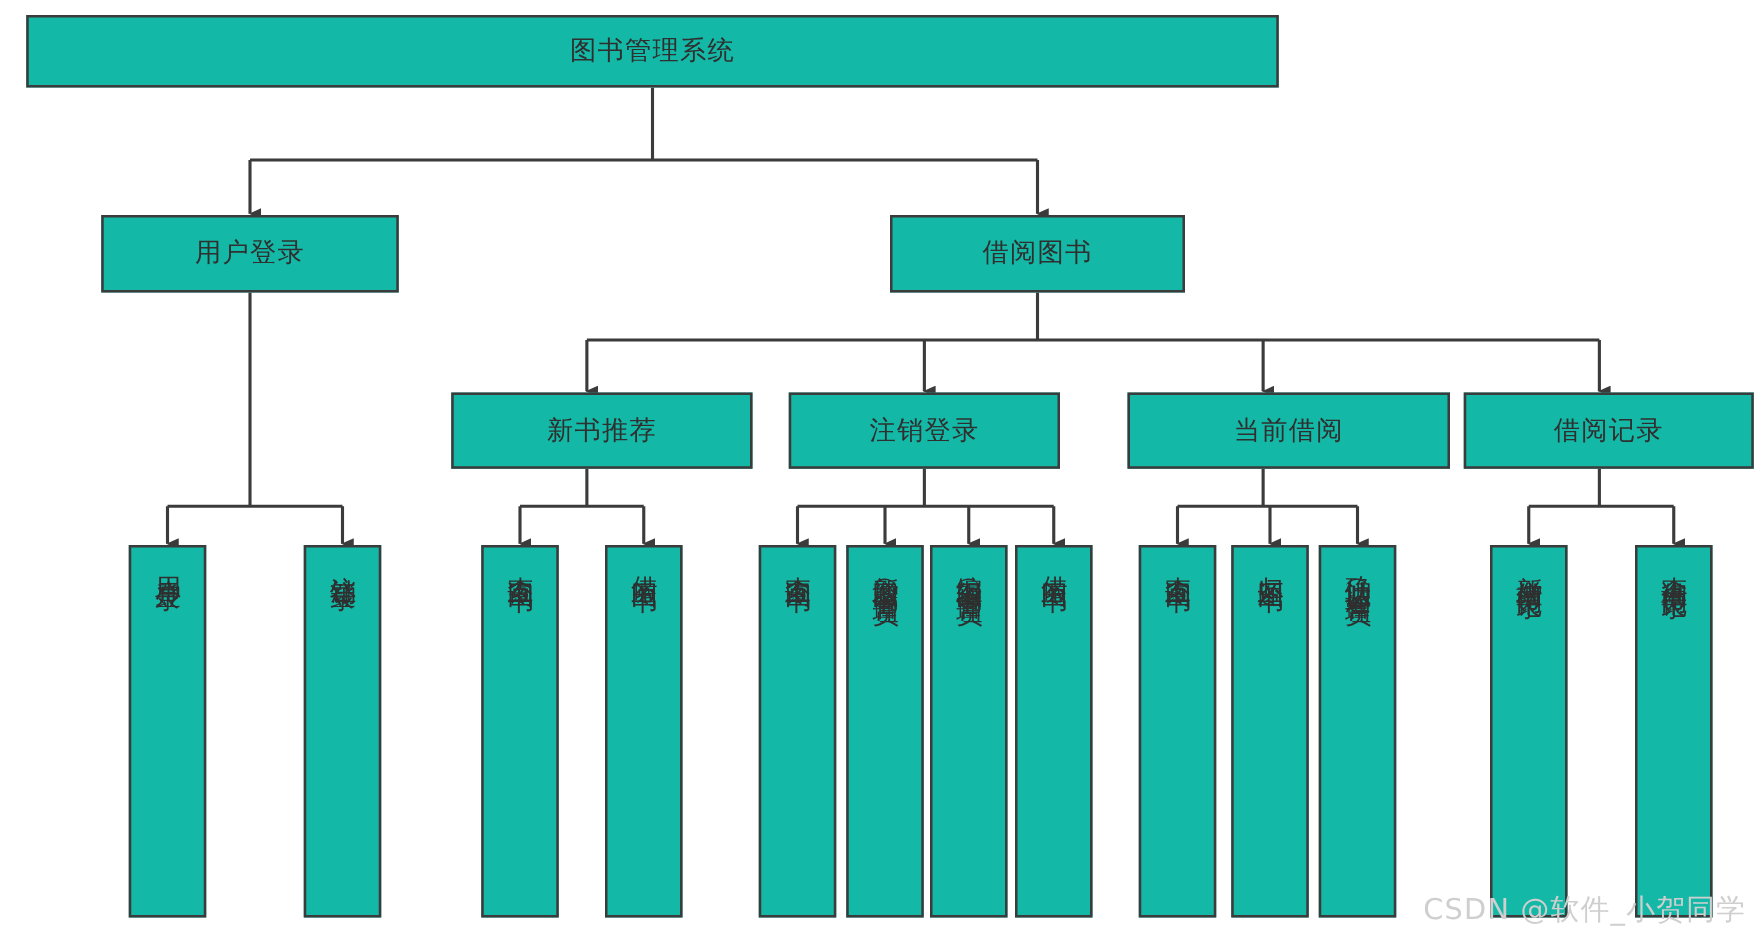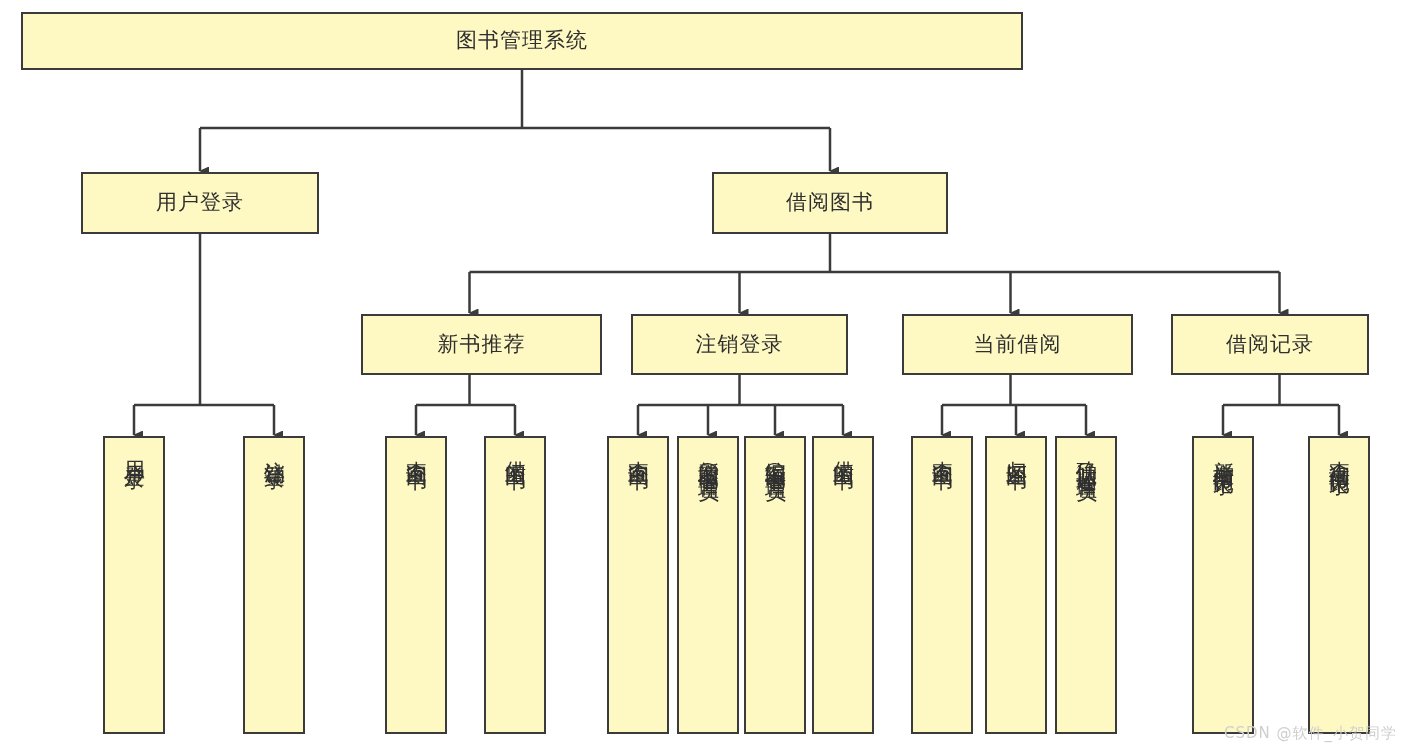--- a/index.html
+++ b/index.html
@@ -6,21 +6,21 @@
   body{
     width:1405px;height:747px;overflow:hidden;
     font-family:"DejaVu Sans","Liberation Sans",sans-serif;
   }
   #canvas{position:relative;width:1405px;height:747px;background:#ffffff;}
   svg.wires{position:absolute;left:0;top:0;width:1405px;height:747px;}
 
   .node{
     position:absolute;
     box-sizing:border-box;
-    background:#fef9c3;
+    background:#14b8a6;
     border:2.5px solid #3b3b3b;
     display:flex;
     align-items:center;
     justify-content:center;
     color:#2f2f2f;
   }
   .node.horiz{
     font-size:21px;
     letter-spacing:1px;
     line-height:1.1;
@@ -36,21 +36,21 @@
     writing-mode:vertical-rl;
     text-orientation:upright;
     white-space:nowrap;
     display:block;
   }
 
   .watermark{
     position:absolute;
     right:8px;
     bottom:4px;
-    font-size:15px;
+    font-size:23px;
     color:#cfcfcf;
     letter-spacing:1px;
     white-space:nowrap;
     pointer-events:none;
   }
 </style>
 </head>
 <body>
 
 <div id="canvas">
@@ -107,24 +107,24 @@
       </div>
       <div class="node horiz" style="left: 712px; top: 172px; width: 236px; height: 62px;">
         <span>借阅图书</span>
       </div>
       <div class="node horiz" style="left: 361px; top: 314px; width: 241px; height: 61px;">
         <span>新书推荐</span>
       </div>
       <div class="node horiz" style="left: 631px; top: 314px; width: 217px; height: 61px;">
         <span>注销登录</span>
       </div>
-      <div class="node horiz" style="left: 902px; top: 314px; width: 231px; height: 61px;">
+      <div class="node horiz" style="left: 902px; top: 314px; width: 258px; height: 61px;">
         <span>当前借阅</span>
       </div>
-      <div class="node horiz" style="left: 1171px; top: 314px; width: 198px; height: 61px;">
+      <div class="node horiz" style="left: 1171px; top: 314px; width: 232px; height: 61px;">
         <span>借阅记录</span>
       </div>
       <div class="node vert" style="left: 103px; top: 436px; width: 62px; height: 298px;">
         <span class="vlabel">用户登录</span>
       </div>
       <div class="node vert" style="left: 243px; top: 436px; width: 62px; height: 298px;">
         <span class="vlabel">注销登录</span>
       </div>
       <div class="node vert" style="left: 385px; top: 436px; width: 62px; height: 298px;">
         <span class="vlabel">查询图书</span>

